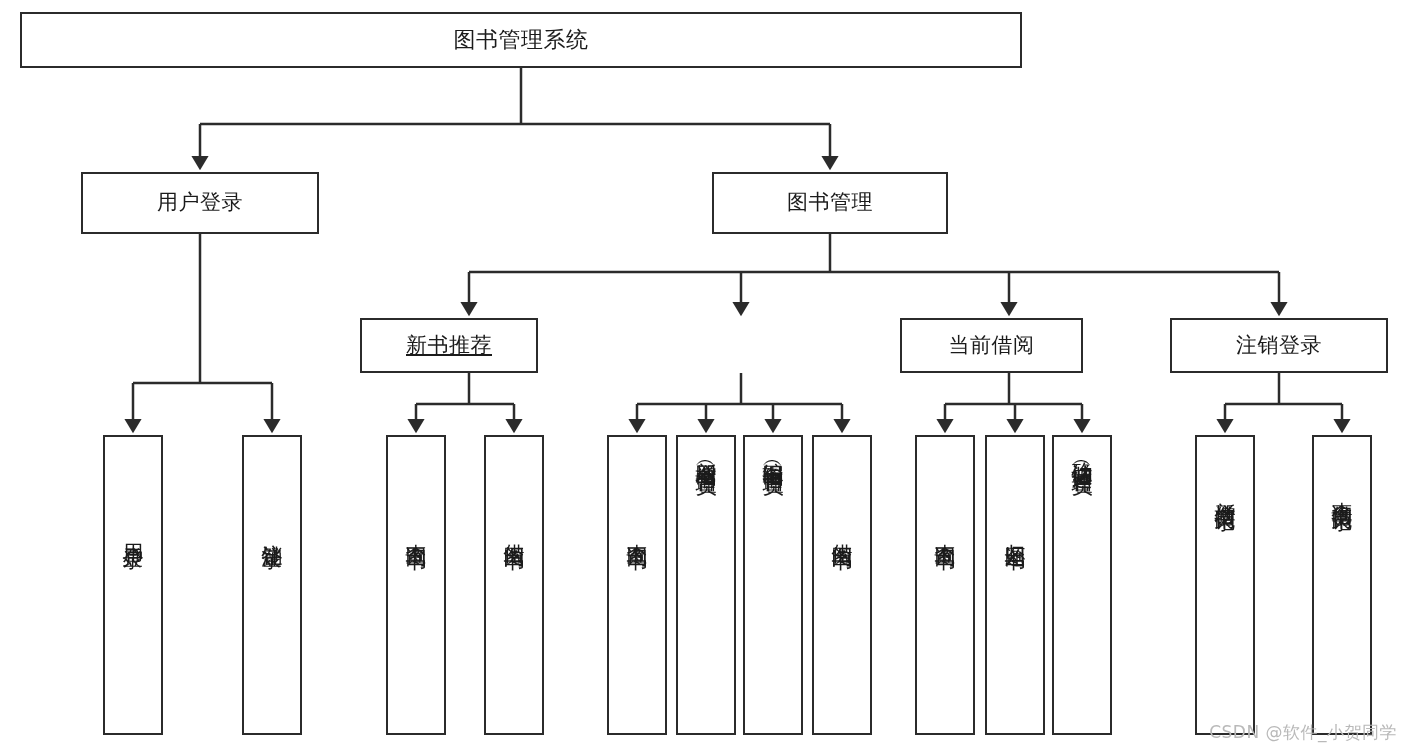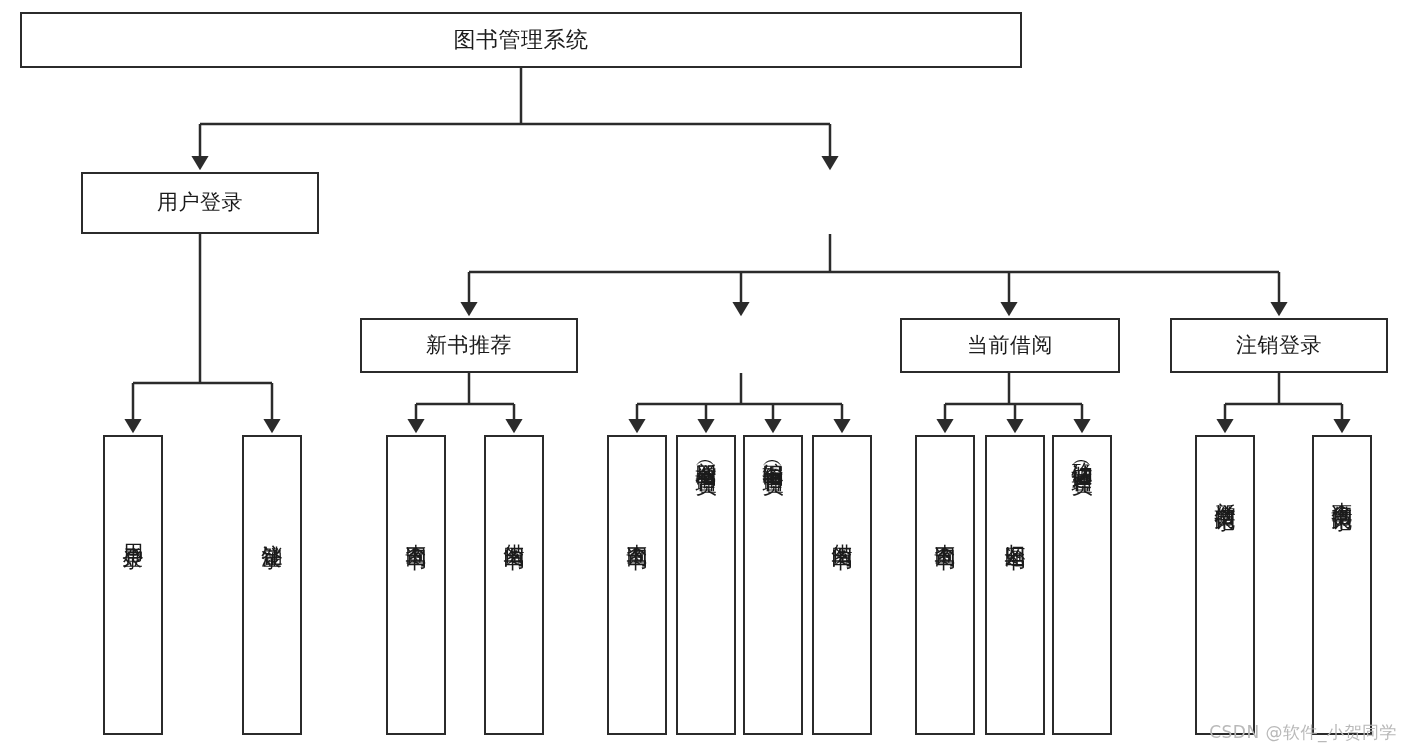--- a/index.html
+++ b/index.html
@@ -137,25 +137,28 @@
     </g>
   </svg>
 
   <div class="node horiz root" style="left:20px; top:12px; width:1002px; height:56px;">
     <span class="node-label">图书管理系统</span>
   </div>
 
   <div class="node horiz" style="left:81px; top:172px; width:238px; height:62px;">
     <span class="node-label">用户登录</span>
   </div>
-
-  <div class="node horiz" style="left:360px; top:318px; width:218px; height:55px;">
+  <div class="node horiz" style="left:712px; top:172px; width:236px; height:62px;">
+    <span class="node-label">图书管理</span>
+  </div>
+
+  <div class="node horiz" style="left:360px; top:318px; width:178px; height:55px;text-decoration:underline;">
     <span class="node-label">新书推荐</span>
   </div>
-  <div class="node horiz" style="left:900px; top:318px; width:220px; height:55px;">
+  <div class="node horiz" style="left:900px; top:318px; width:183px; height:55px;">
     <span class="node-label">当前借阅</span>
   </div>
   <div class="node horiz" style="left:1170px; top:318px; width:218px; height:55px;">
     <span class="node-label">注销登录</span>
   </div>
 
   <div class="node vert mid" style="left:103px; top:435px; width:60px; height:300px;">
     <span class="node-label">用户登录</span>
   </div>
   <div class="node vert mid" style="left:242px; top:435px; width:60px; height:300px;">

